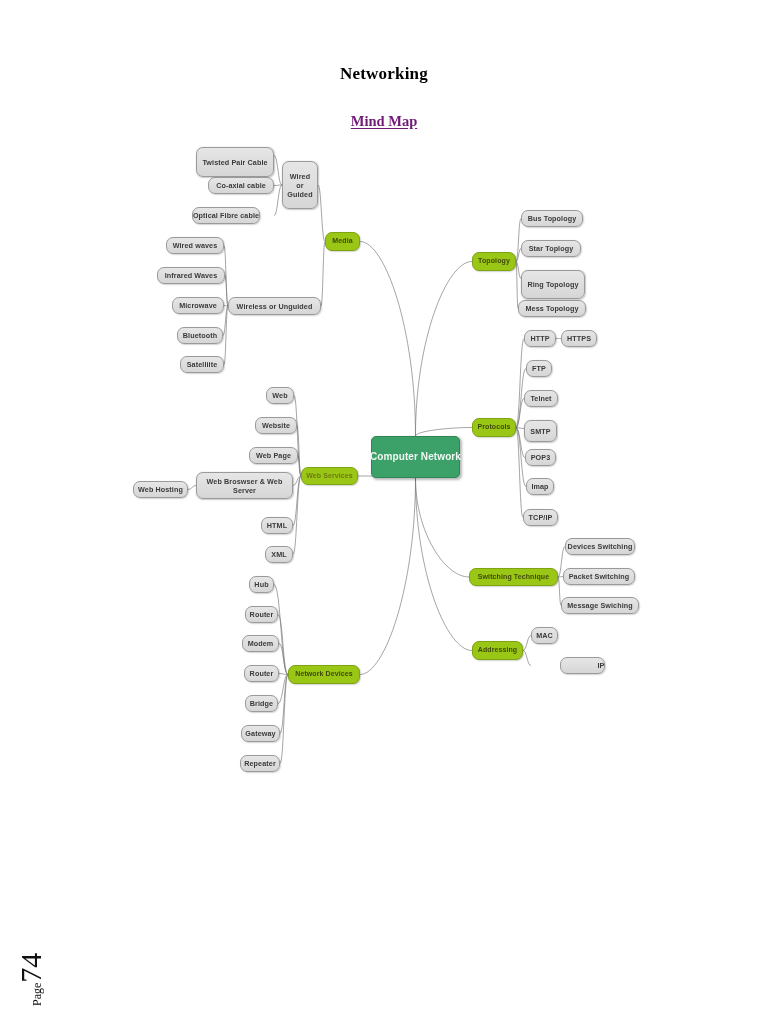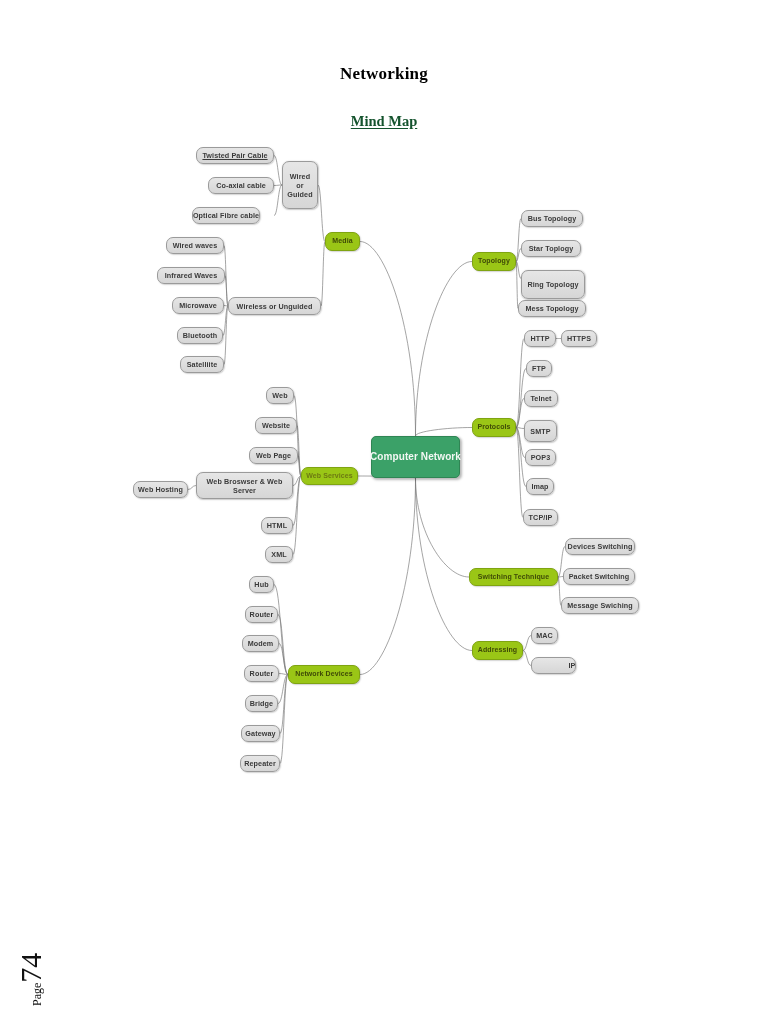--- a/index.html
+++ b/index.html
@@ -25,21 +25,21 @@
     color: #000;
     letter-spacing: 0.2px;
   }
   .doc-subtitle {
     position: absolute;
     left: 0; right: 0; top: 113px;
     text-align: center;
     font-family: "Liberation Serif", serif;
     font-weight: bold;
     font-size: 14.5px;
-    color: #14532d;
+    color: #701a75;
   }
   .doc-subtitle span {
     text-decoration: underline;
     text-underline-offset: 2px;
   }
   #mindmap {
     position: absolute;
     left: 0; top: 0;
     width: 768px; height: 1024px;
   }
@@ -164,21 +164,21 @@
     <div id="nodes">
         <div class="node root" style="left: 371px; top: 436px; width: 89px; height: 42px;">
           <span>Computer Network</span>
         </div>
         <div class="node lime" style="left: 325px; top: 232px; width: 35px; height: 19px;">
           <span>Media</span>
         </div>
         <div class="node grey wrap" style="left: 282px; top: 161px; width: 36px; height: 48px;">
           <span>Wired or Guided</span>
         </div>
-        <div class="node grey" style="left: 196px; top: 147px; width: 78px; height: 17px; text-decoration: underline;">
+        <div class="node grey" style="left: 196px; top: 147px; width: 78px; height: 30px;">
           <span>Twisted Pair Cable</span>
         </div>
         <div class="node grey" style="left: 208px; top: 177px; width: 66px; height: 17px;">
           <span>Co-axial cable</span>
         </div>
         <div class="node grey" style="left: 192px; top: 207px; width: 68px; height: 17px;">
           <span>Optical Fibre cable</span>
         </div>
         <div class="node grey" style="left: 228px; top: 297px; width: 93px; height: 18px;">
           <span>Wireless or Unguided</span>
@@ -251,21 +251,21 @@
         </div>
         <div class="node grey" style="left: 561px; top: 597px; width: 78px; height: 17px;">
           <span>Message Swiching</span>
         </div>
         <div class="node lime" style="left: 472px; top: 641px; width: 51px; height: 19px;">
           <span>Addressing</span>
         </div>
         <div class="node grey" style="left: 531px; top: 627px; width: 27px; height: 17px;">
           <span>MAC</span>
         </div>
-        <div class="node grey" style="left: 531px; top: 657px; width: 16px; height: 17px; padding-left: 40px;">
+        <div class="node grey" style="left: 560px; top: 657px; width: 16px; height: 17px; padding-left: 40px;">
           <span>IP</span>
         </div>
         <div class="node lime blurry" style="left: 301px; top: 467px; width: 57px; height: 18px;">
           <span>Web Services</span>
         </div>
         <div class="node grey" style="left: 266px; top: 387px; width: 28px; height: 17px;">
           <span>Web</span>
         </div>
         <div class="node grey" style="left: 255px; top: 417px; width: 42px; height: 17px;">
           <span>Website</span>

